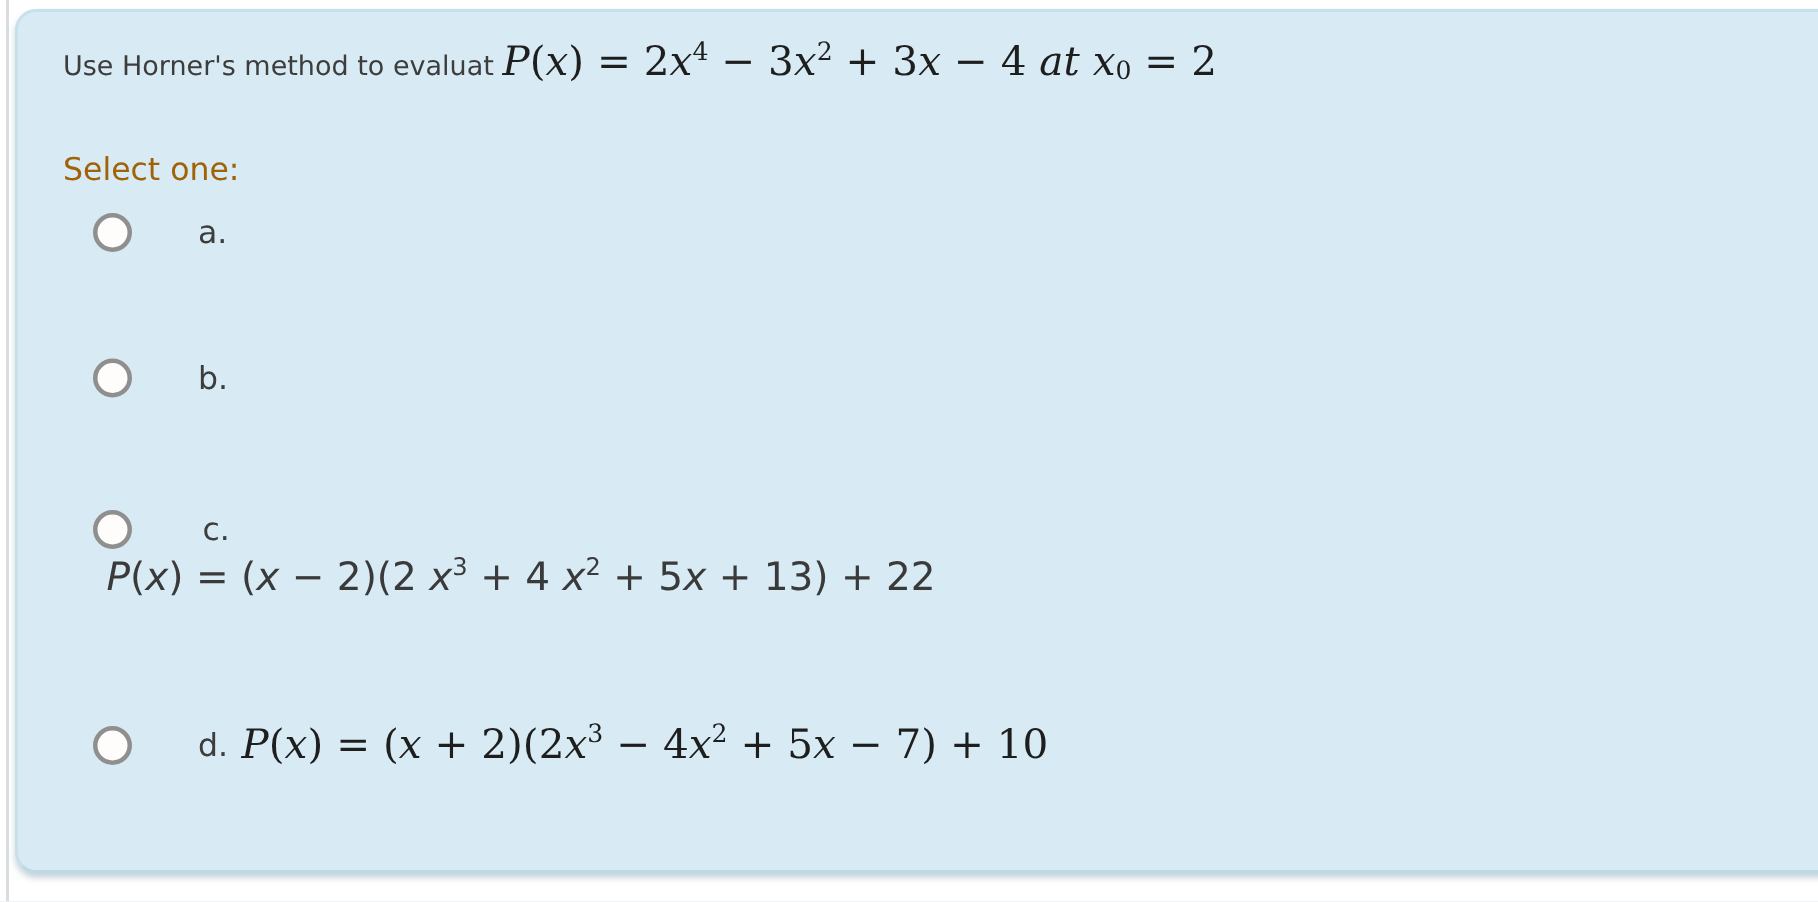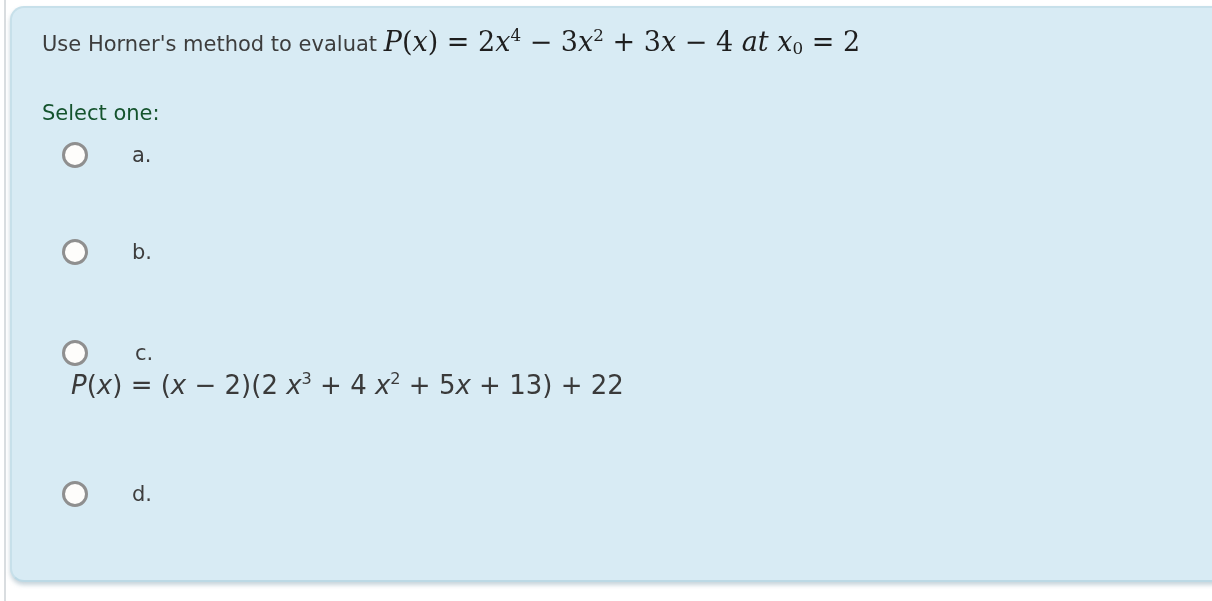--- a/index.html
+++ b/index.html
@@ -34,29 +34,29 @@
     border-radius: 14px;
     box-shadow: 0 3px 4px rgba(130, 160, 175, 0.45);
   }
   .qtext {
     position: absolute;
     left: 30px;
     top: 18px;
     white-space: nowrap;
   }
   .qprefix {
-    font-size: 21px;
+    font-size: 18px;
     color: #3d3d3d;
   }
   .select-label {
     position: absolute;
     left: 30px;
     top: 93px;
     font-size: 21px;
-    color: #14532d;
+    color: #a16207;
   }
   .math {
     line-height: 1.2;
     white-space: nowrap;
   }
   .math.serif {
     font-family: "DejaVu Serif", "Liberation Serif", serif;
     font-size: 27px;
     color: #1e1e1e;
   }
@@ -133,15 +133,16 @@
     <div class="c-line1">
       <span class="radio" role="radio" aria-checked="false"></span>
       <span class="opt-label c-label">c.</span>
     </div>
     <div class="math c-formula"><span class="it">P</span><span>(</span><span class="it">x</span><span>) = (</span><span class="it">x</span><span> − 2)(2 </span><span class="it">x</span><sup>3</sup><span> + 4 </span><span class="it">x</span><sup>2</sup><span> + 5</span><span class="it">x</span><span> + 13) + 22</span></div>
   </div>
 
   <div class="option row-d">
     <span class="radio" role="radio" aria-checked="false"></span>
     <span class="opt-label">d.</span>
+    <span class="math serif"><span class="it">P</span><span>(</span><span class="it">x</span><span>) = (</span><span class="it">x</span><span> + 2)(2</span><span class="it">x</span><sup>3</sup><span> − 4</span><span class="it">x</span><sup>2</sup><span> + 5</span><span class="it">x</span><span> − 7) + 10</span></span>
   </div>
 
 </div>
 
 </body></html>

